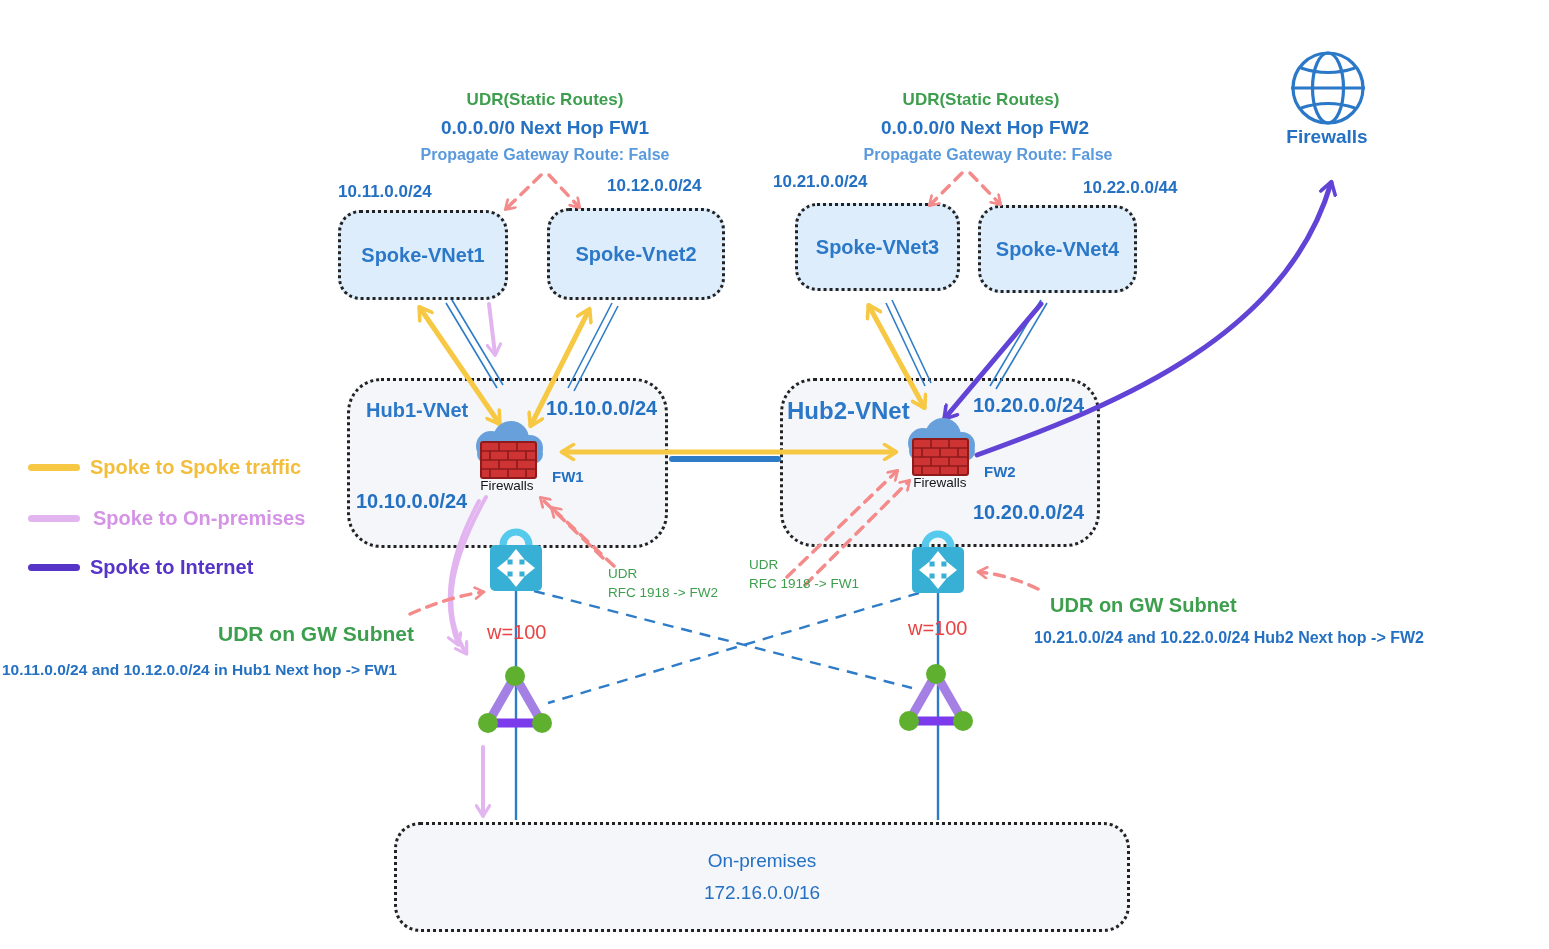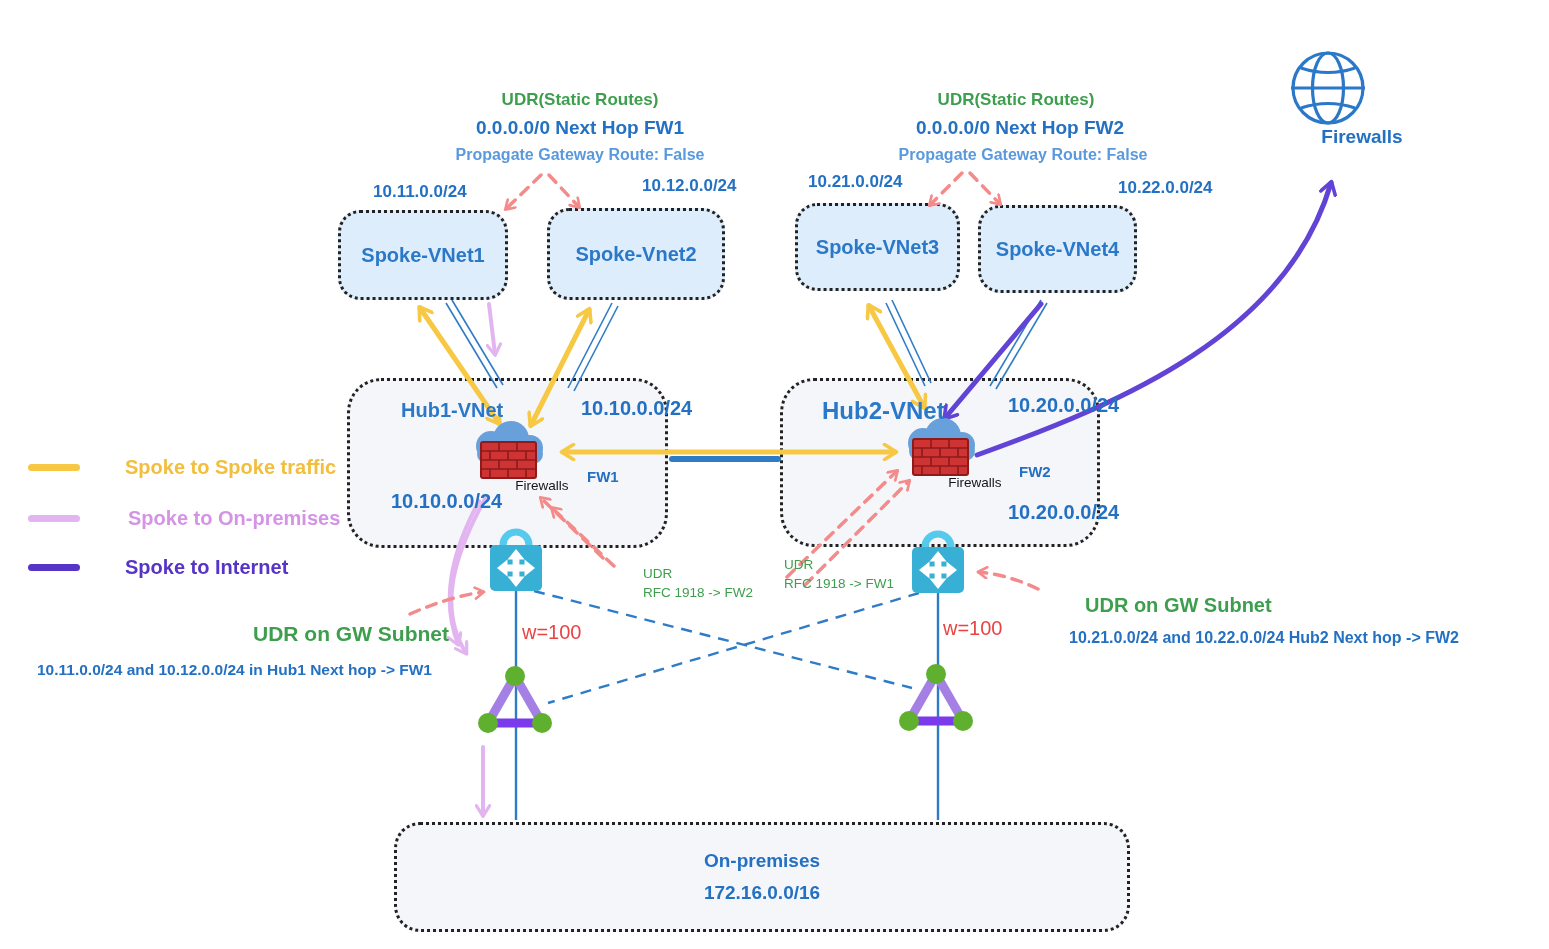--- a/index.html
+++ b/index.html
@@ -3,22 +3,22 @@
 <meta charset="utf-8">
 <style>
   html,body{margin:0;padding:0;background:#fff;}
   #canvas{position:relative;width:1549px;height:949px;background:#fff;overflow:hidden;
           font-family:"Liberation Sans", sans-serif;}
   .box{position:absolute;display:flex;align-items:center;justify-content:center;box-sizing:border-box;}
   .spoke{background:var(--spokeFill);border:3px dotted #222;border-radius:22px;
          color:var(--blue);font-size:20px;font-weight:600;}
   .hub{background:var(--hubFill);border:3px dotted #222;border-radius:34px;}
   .onprem{background:var(--hubFill);border:3.5px dotted #222;border-radius:26px;
-          flex-direction:column;gap:10px;color:var(--blueDark);font-size:19px;font-weight:700;}
-  .t{position:absolute;white-space:nowrap;font-weight:600;line-height:1.15;margin-left:35px;}
+          flex-direction:column;gap:10px;color:var(--blueDark);font-size:19px;font-weight:400;}
+  .t{position:absolute;white-space:nowrap;font-weight:600;line-height:1.15;}
   .ctr{transform:translateX(-50%);}
   .green{color:var(--green);}
   .blued{color:var(--blueDark);}
   .bluel{color:var(--blueLight);}
   .blue{color:var(--blue);}
   .red{color:var(--red);font-weight:500;}
   .smallgreen{color:var(--green);font-size:13.5px;font-weight:500;line-height:19px;}
   .swatch{position:absolute;width:52px;height:7px;border-radius:4px;}
   svg{position:absolute;left:0;top:0;}
   .lyr{position:absolute;left:0;top:0;width:100%;height:100%;}
@@ -184,21 +184,21 @@
     <div class="t ctr blued" style="left:545px;top:117px;font-size:19px">0.0.0.0/0 Next Hop FW1</div>
     <div class="t ctr bluel" style="left:545px;top:146px;font-size:16px">Propagate Gateway Route: False</div>
 
     <div class="t ctr green" style="left:981px;top:90px;font-size:17px">UDR(Static Routes)</div>
     <div class="t ctr blued" style="left:985px;top:117px;font-size:19px">0.0.0.0/0 Next Hop FW2</div>
     <div class="t ctr bluel" style="left:988px;top:146px;font-size:16px">Propagate Gateway Route: False</div>
 
     <div class="t blued" style="left:338px;top:182px;font-size:17px">10.11.0.0/24</div>
     <div class="t blued" style="left:607px;top:176px;font-size:17px">10.12.0.0/24</div>
     <div class="t blued" style="left:773px;top:172px;font-size:17px">10.21.0.0/24</div>
-    <div class="t blued" style="left:1083px;top:178px;font-size:17px">10.22.0.0/24</div>
+    <div class="t blued" style="left:1083px;top:178px;font-size:17px">10.22.0.0/44</div>
 
     <div class="t ctr blued" style="left:1327px;top:126px;font-size:19px">Firewalls</div>
 
     <div class="t blue" style="left:366px;top:399px;font-size:20px">Hub1-VNet</div>
     <div class="t blued" style="left:546px;top:397px;font-size:20px">10.10.0.0/24</div>
     <div class="t blued" style="left:356px;top:490px;font-size:20px">10.10.0.0/24</div>
     <div class="t blued" style="left:552px;top:468px;font-size:15px">FW1</div>
     <div class="t ctr" style="left:507px;top:478px;font-size:13.5px;color:#151515;font-weight:500">Firewalls</div>
     <div class="t red" style="left:487px;top:621px;font-size:20px">w=100</div>
 

